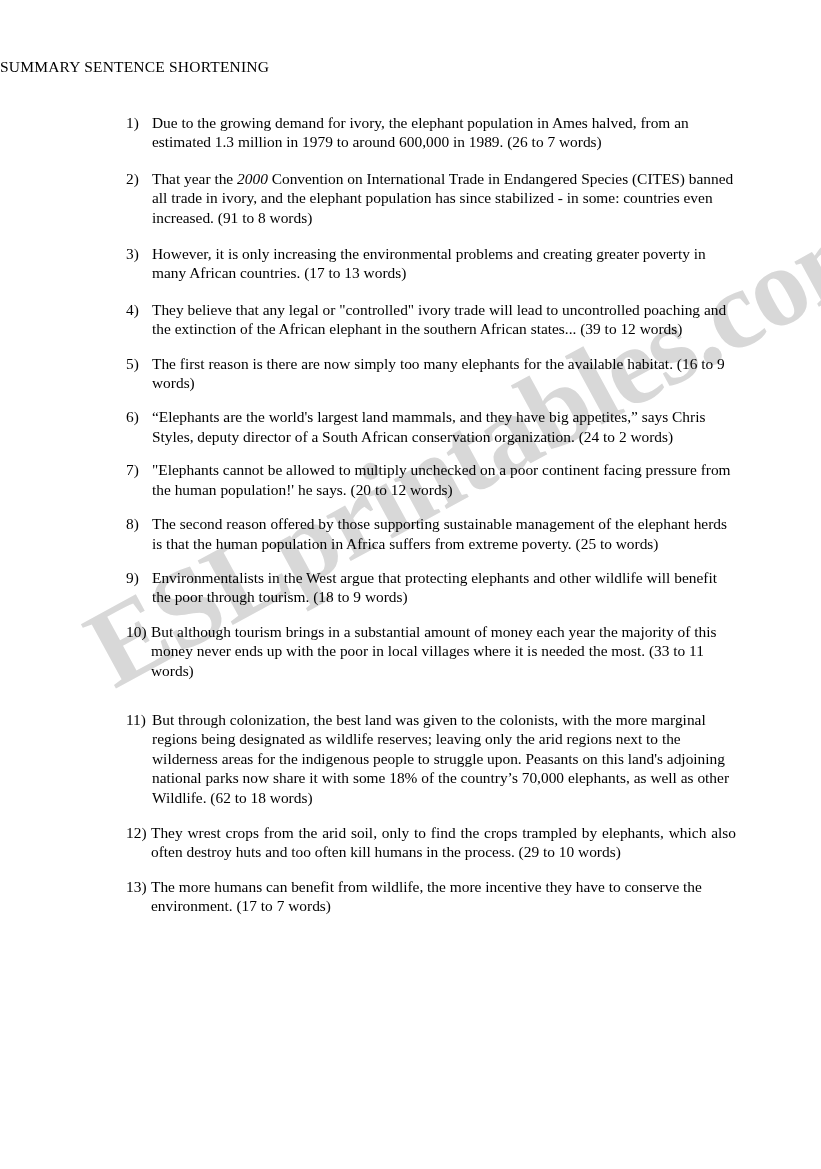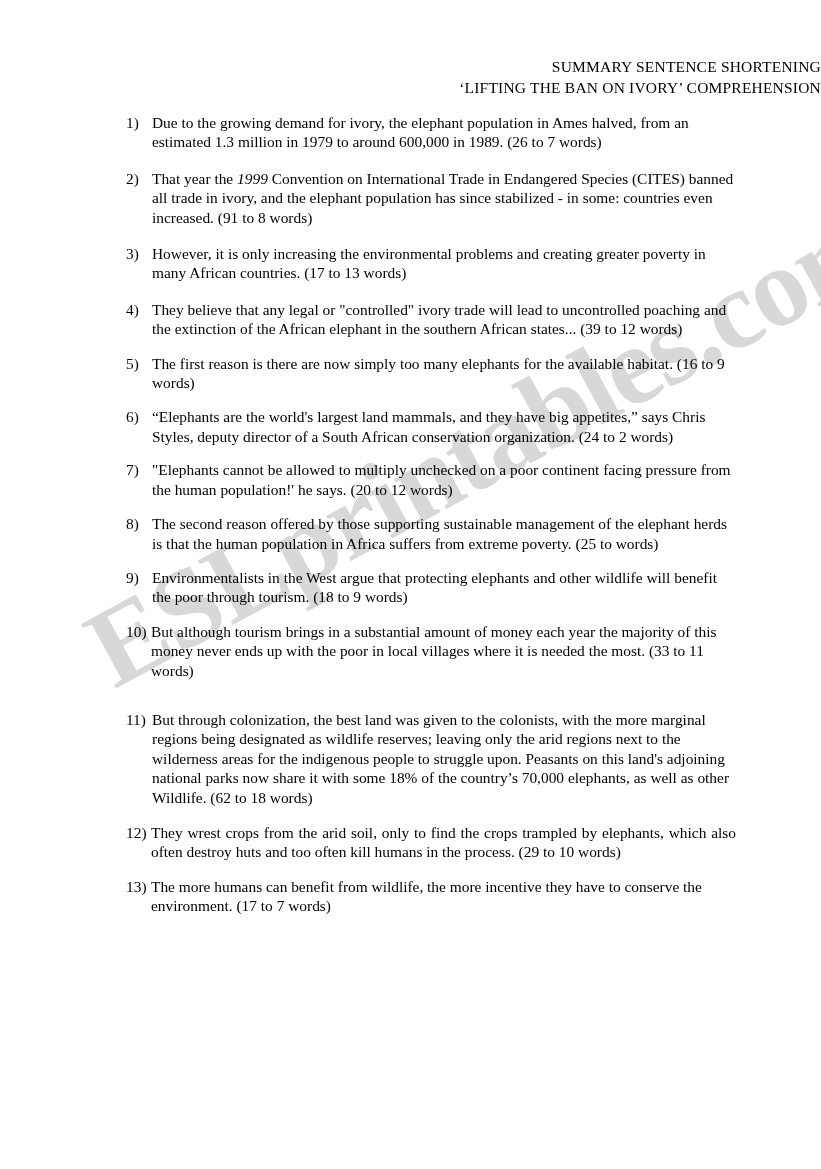--- a/index.html
+++ b/index.html
@@ -44,21 +44,21 @@
   #content {
     position: relative;
     z-index: 2;
   }
 
   #title-block {
     position: absolute;
     left: 0;
     top: 56px;
     width: 821px;
-    text-align: right;
+    text-align: left;
     font-size: 15.5px;
     line-height: 21px;
     letter-spacing: 0.2px;
   }
   #title-block .tline {
     display: block;
     white-space: nowrap;
   }
 
   #list {
@@ -97,33 +97,32 @@
 <body>
 
 <div id="page">
 
   <div id="watermark">ESLprintables.com</div>
 
   <div id="content">
 
     <div id="title-block">
       <span class="tline">SUMMARY SENTENCE SHORTENING</span>
-      <span class="tline">‘LIFTING THE BAN ON IVORY’ COMPREHENSION</span>
     </div>
 
     <div id="list">
 
       <div class="item" style="margin-bottom:17px;">
         <span class="num">1)</span>
         <span class="body">Due to the growing demand for ivory, the elephant population in Ames halved, from an estimated 1.3 million in 1979 to around 600,000 in 1989. (26 to 7 words)</span>
       </div>
 
       <div class="item" style="margin-bottom:17px;">
         <span class="num">2)</span>
-        <span class="body"><span>That year the </span><i>1999</i><span>  Convention on International Trade in Endangered Species (CITES) banned all trade in ivory, and the elephant population has since stabilized - in some: countries even increased. (91 to 8 words)</span></span>
+        <span class="body"><span>That year the </span><i>2000</i><span>  Convention on International Trade in Endangered Species (CITES) banned all trade in ivory, and the elephant population has since stabilized - in some: countries even increased. (91 to 8 words)</span></span>
       </div>
 
       <div class="item" style="margin-bottom:17px;">
         <span class="num">3)</span>
         <span class="body">However, it is only increasing the environmental problems and creating greater poverty in many African countries. (17 to 13 words)</span>
       </div>
 
       <div class="item" style="margin-bottom:15px;">
         <span class="num">4)</span>
         <span class="body">They believe that any legal or "controlled" ivory trade will lead to uncontrolled poaching and the extinction of the African elephant in the southern African states... (39 to 12 words)</span>

